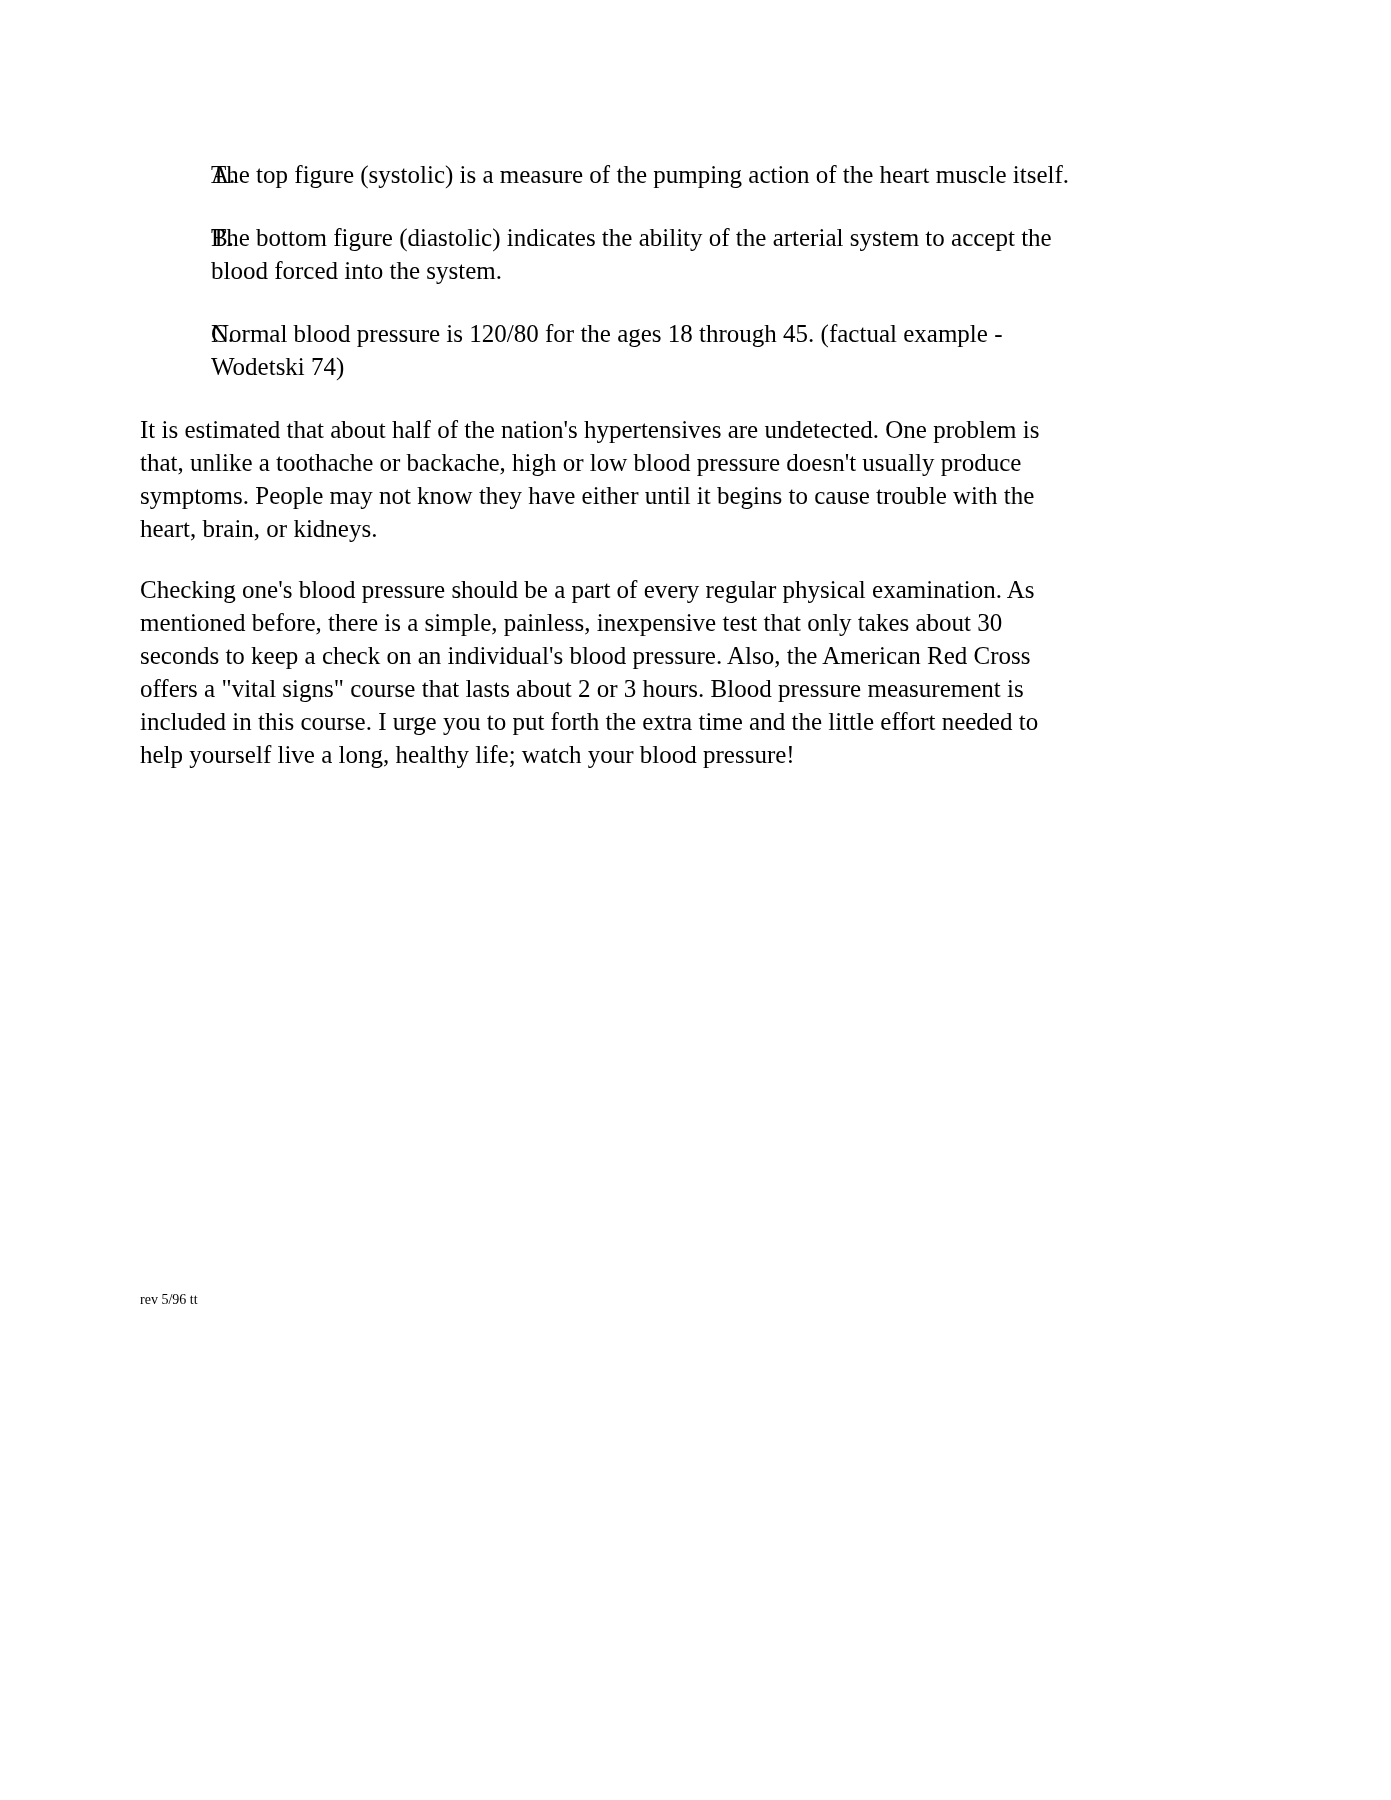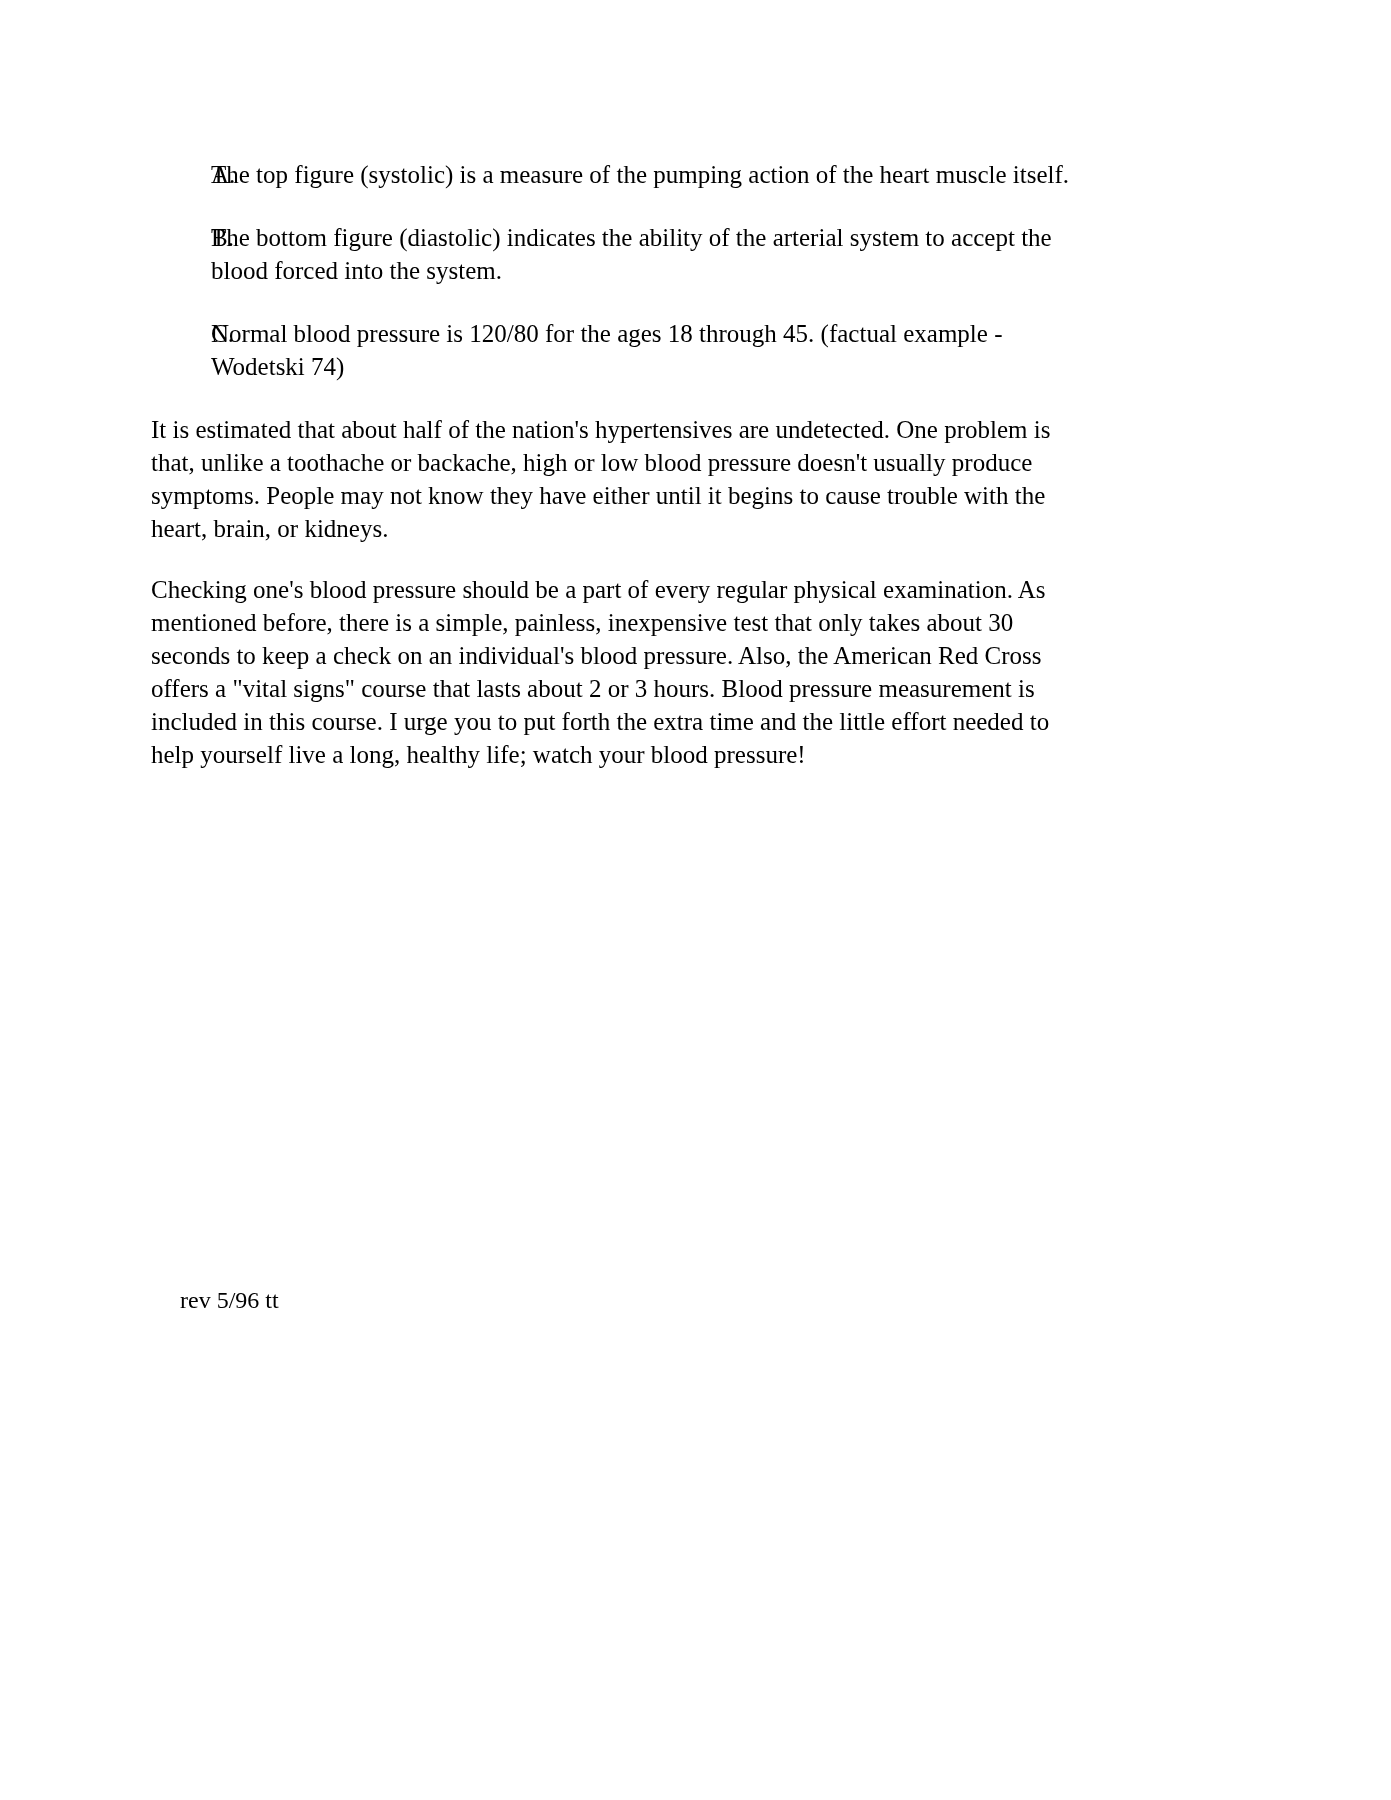--- a/index.html
+++ b/index.html
@@ -61,32 +61,31 @@
   }
   .section-heading span {
     text-decoration: underline;
     text-underline-offset: 3px;
   }
 
   
   .body-paragraph {
     font-size: 25px;
     line-height: 33px;
-    margin: 0 0 28px 11px;
+    margin: 0 0 28px 0;
     text-align: left;
   }
 
   
   .footer-note {
     position: absolute;
     left: 140px;
     top: 1288px;
-    font-size: 24px;
+    font-size: 14px;
     line-height: 24px;
-    margin-left: 40px;
   }
 </style>
 </head>
 <body>
 
 <div class="page">
 
   <div class="content">
 
     <div class="list-item">

